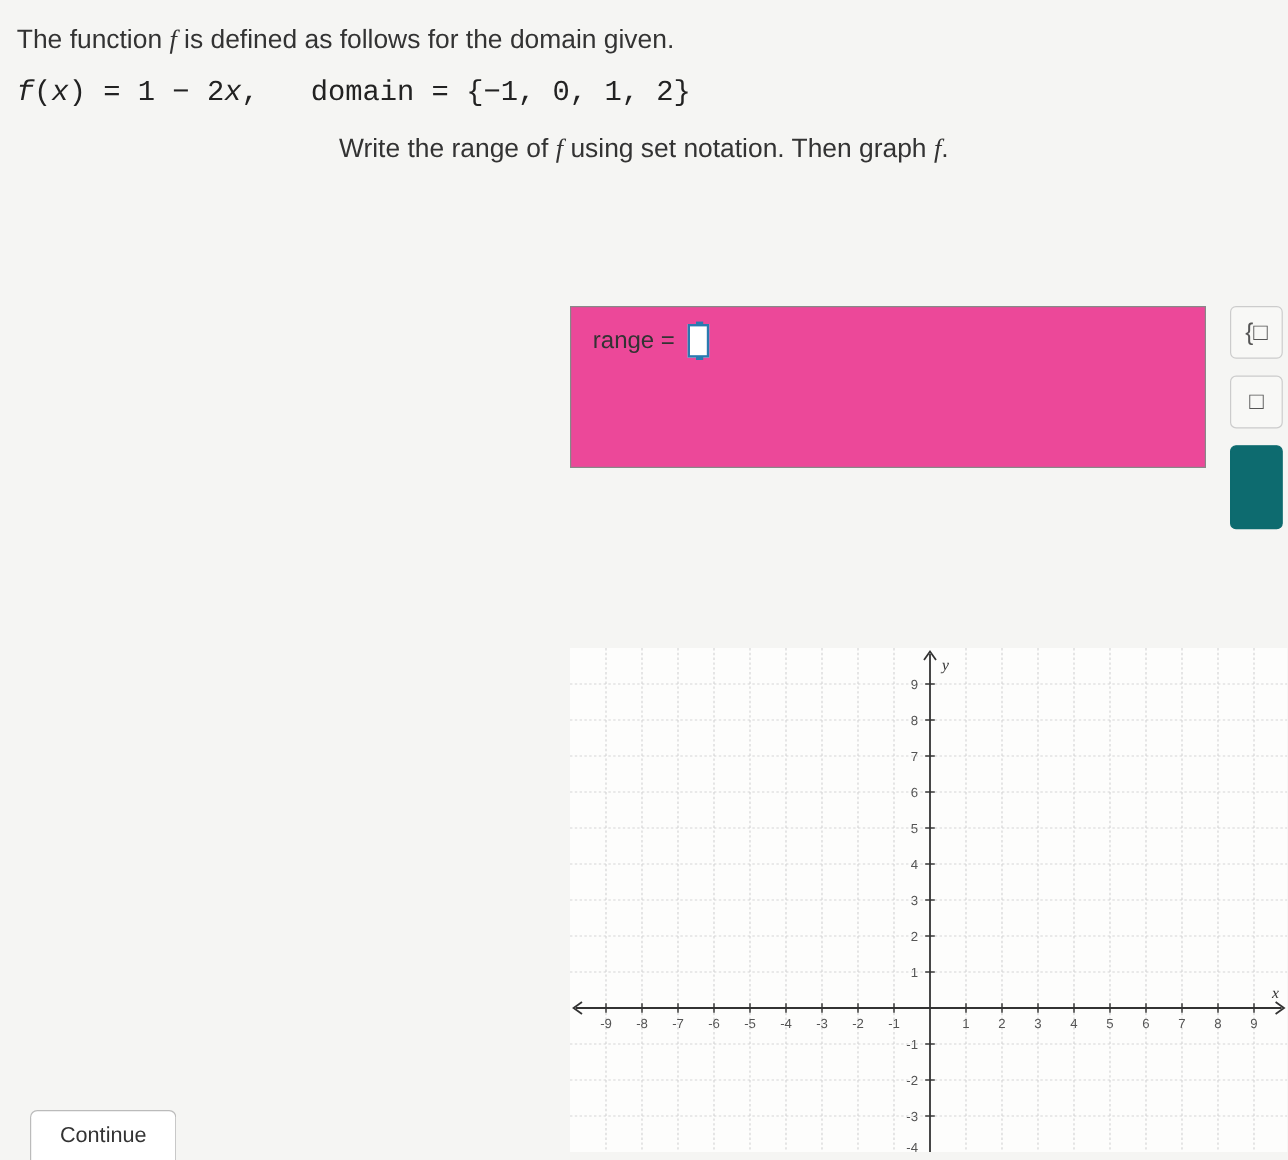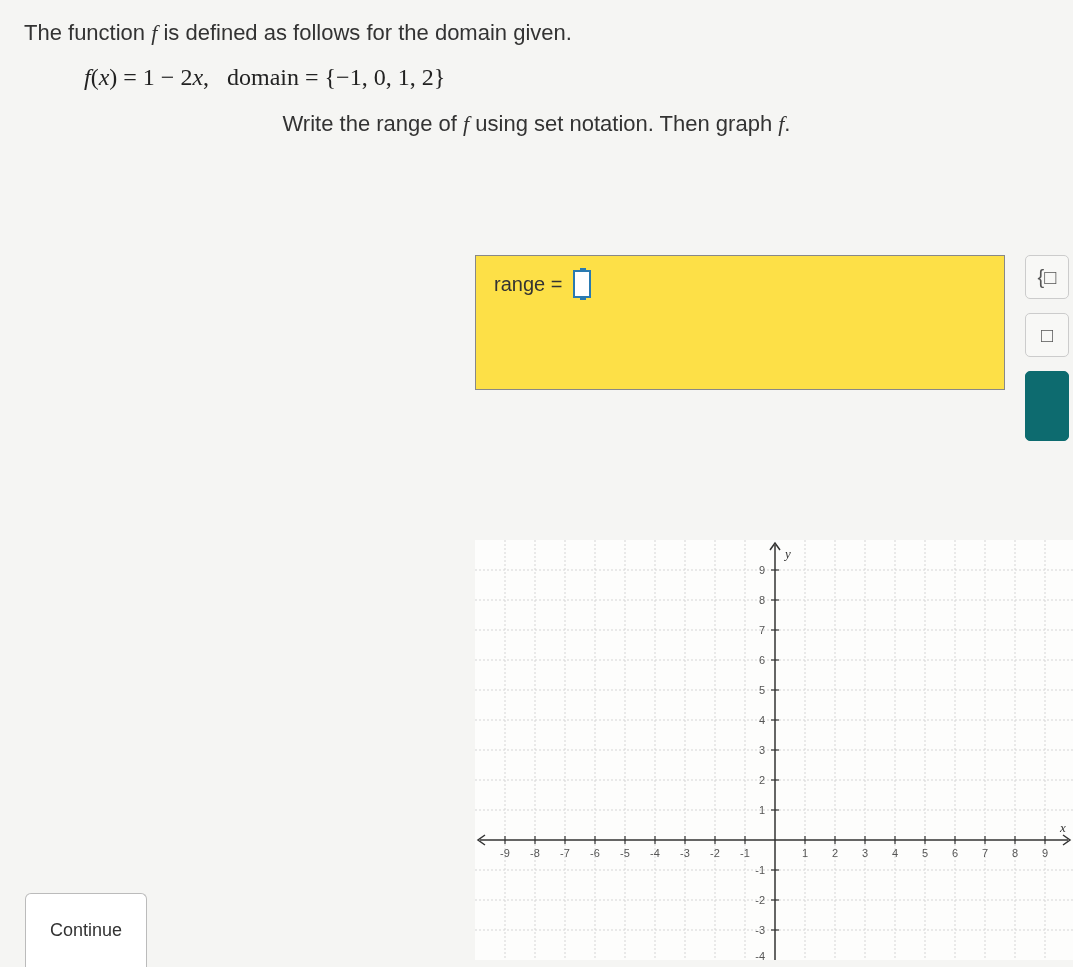--- a/index.html
+++ b/index.html
@@ -9,36 +9,35 @@
     }
     body {
       font-family: Arial, Helvetica, sans-serif;
       background: #f5f5f3;
       width: 1073px;
       height: 967px;
       position: relative;
       overflow: hidden;
     }
     .content {
-      padding: 20px 24px;
+      padding: 20px 14px;
     }
     .prompt-line1 {
       font-size: 22px;
       color: #333;
       margin-bottom: 18px;
     }
     .prompt-line1 .f-italic {
       font-style: italic;
       font-family: 'Times New Roman', serif;
     }
     .formula-row {
       font-size: 24px;
-      font-family: Liberation Serif, serif;
+      font-family: Liberation Mono, monospace;
       font-style: italic;
-      margin-left: 60px;
       margin-bottom: 20px;
       color: #222;
     }
     .formula-row .upright {
       font-style: normal;
     }
     .prompt-line2 {
       font-size: 22px;
       color: #333;
       margin-bottom: 30px;
@@ -47,21 +46,21 @@
     .prompt-line2 .f-italic {
       font-style: italic;
       font-family: 'Times New Roman', serif;
     }
     .range-box {
       position: absolute;
       left: 475px;
       top: 255px;
       width: 530px;
       height: 135px;
-      background: #fde047;
+      background: #ec4899;
       border: 1px solid #888;
       padding: 14px 18px;
     }
     .range-label {
       font-size: 20px;
       color: #333;
       display: inline-block;
       vertical-align: middle;
     }
     .range-input-box {
@@ -131,21 +130,21 @@
       height: 100%;
     }
     .continue-btn {
       position: absolute;
       left: 25px;
       bottom: 0;
       background: #fff;
       border: 1px solid #bbb;
       border-bottom: none;
       border-radius: 6px 6px 0 0;
-      padding: 26px 24px;
+      padding: 10px 24px;
       font-size: 18px;
       color: #333;
       cursor: pointer;
     }
   </style>
 </head>
 <body>
 
 <div class="content">
   <p class="prompt-line1">

